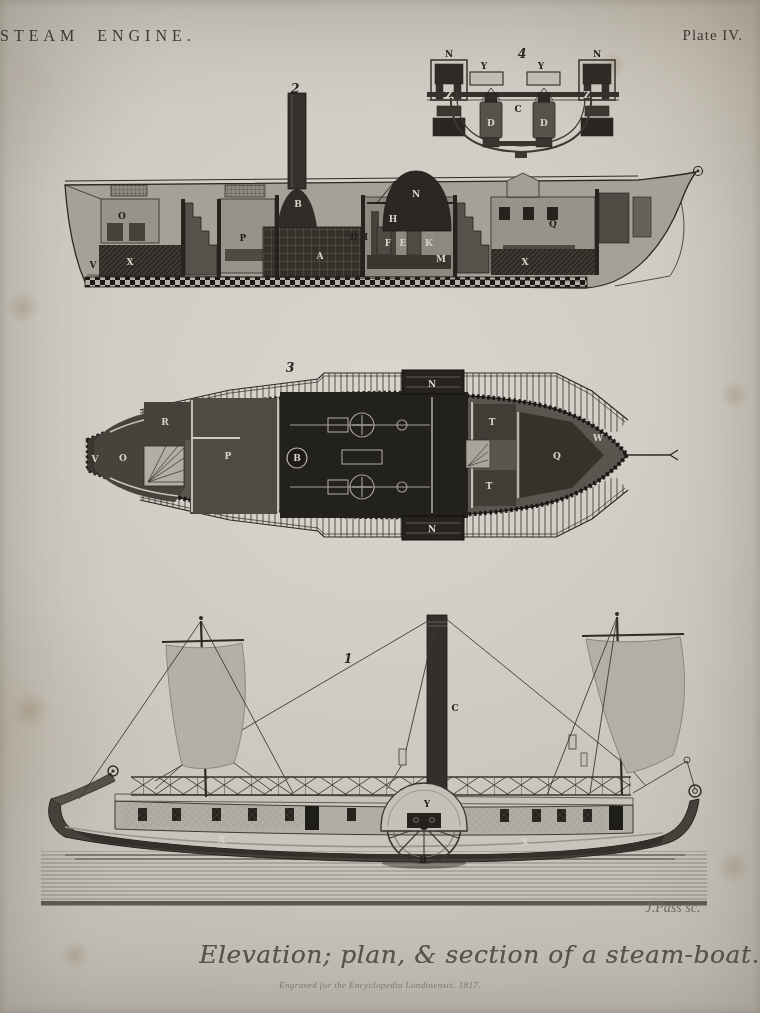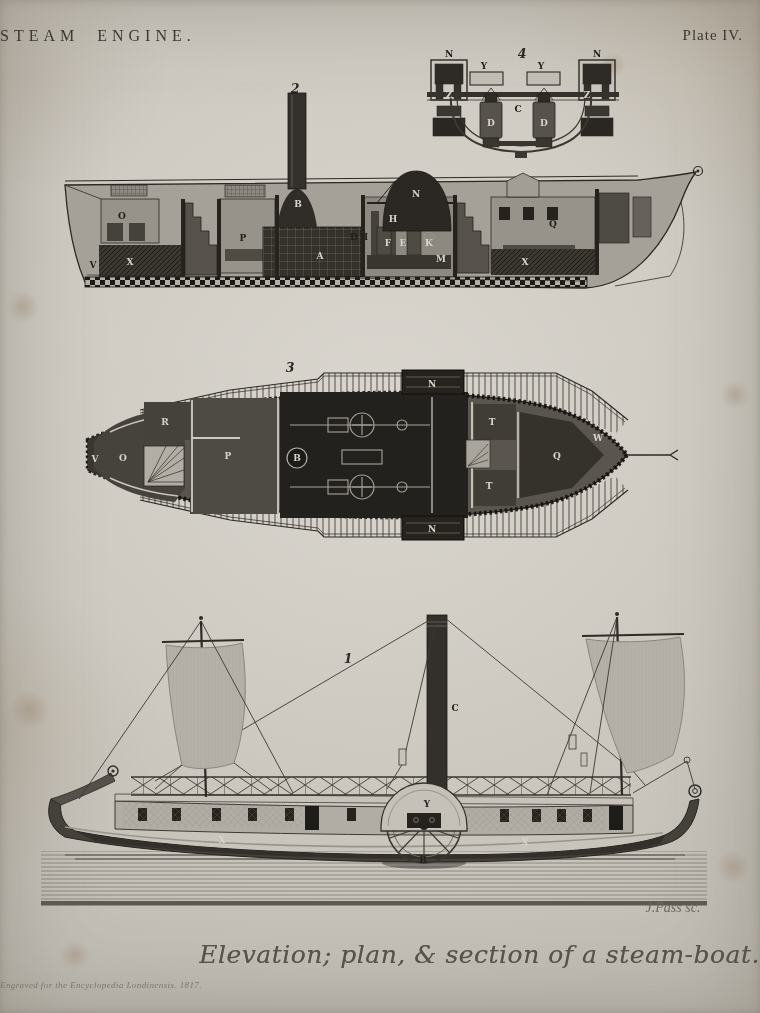--- a/index.html
+++ b/index.html
@@ -15,21 +15,21 @@
     box-shadow: inset 0 0 100px rgba(72,62,46,.30), inset 0 0 10px rgba(72,62,46,.22);
   }
   .stain{position:absolute;border-radius:50%;pointer-events:none;
     background:radial-gradient(circle, rgba(140,114,82,.30), rgba(140,114,82,0) 70%);}
   .plate-title{position:absolute;top:27px;left:0;width:100%;text-align:left;
     font-size:16px;letter-spacing:5px;word-spacing:9px;color:#3c3832;}
   .plate-number{position:absolute;top:27px;right:17px;font-size:15px;letter-spacing:1px;color:#3c3832;}
   .caption{position:absolute;top:912px;left:0;width:100%;text-align:right;
     font-family:"DejaVu Serif",serif;font-style:italic;font-size:25px;color:#57524b;
     letter-spacing:.5px;text-shadow:0 0 .6px rgba(87,82,75,.6);margin-top:28px;}
-  .imprint{position:absolute;top:980px;left:0;width:100%;
+  .imprint{position:absolute;top:980px;left:0;width:100%;text-align:center;
     font-style:italic;font-size:9px;color:#7d776d;letter-spacing:.4px;}
   .signature{position:absolute;top:900px;left:608px;width:130px;text-align:center;
     font-style:italic;font-size:14px;color:#6e685f;z-index:6;}
   svg{position:absolute;overflow:visible;}
   .lbl{font:700 9px "DejaVu Serif",serif;fill:#201e1a;text-anchor:middle;}
   .lbl-light{font:700 9px "DejaVu Serif",serif;fill:#d9d4ca;text-anchor:middle;}
   .fig-num{font:italic 700 12.5px "DejaVu Serif",serif;fill:#2b2824;text-anchor:middle;}
 </style>
 </head>
 <body>

